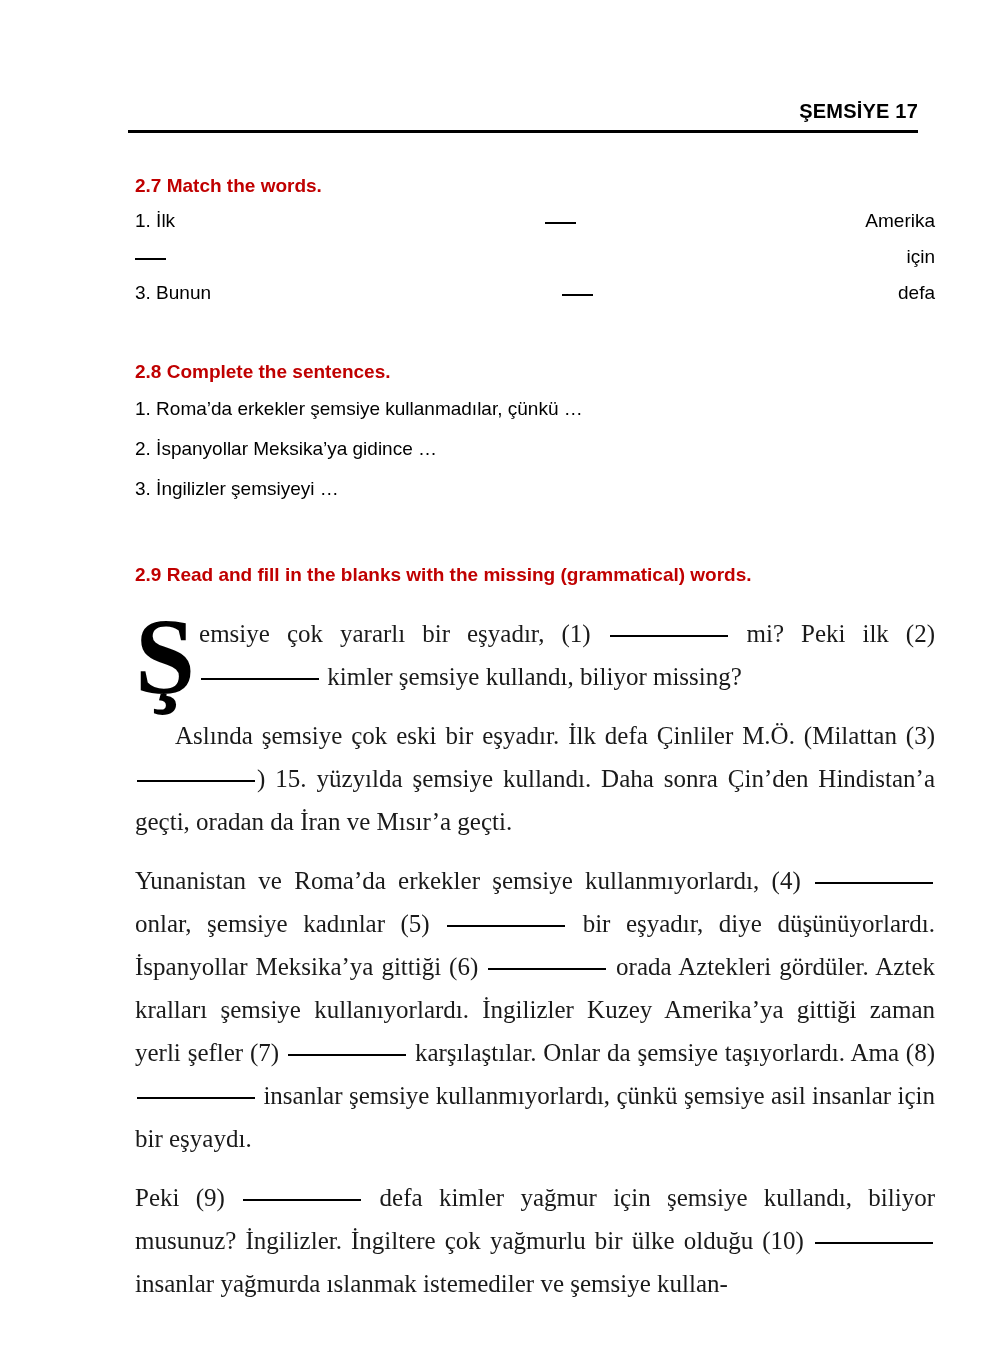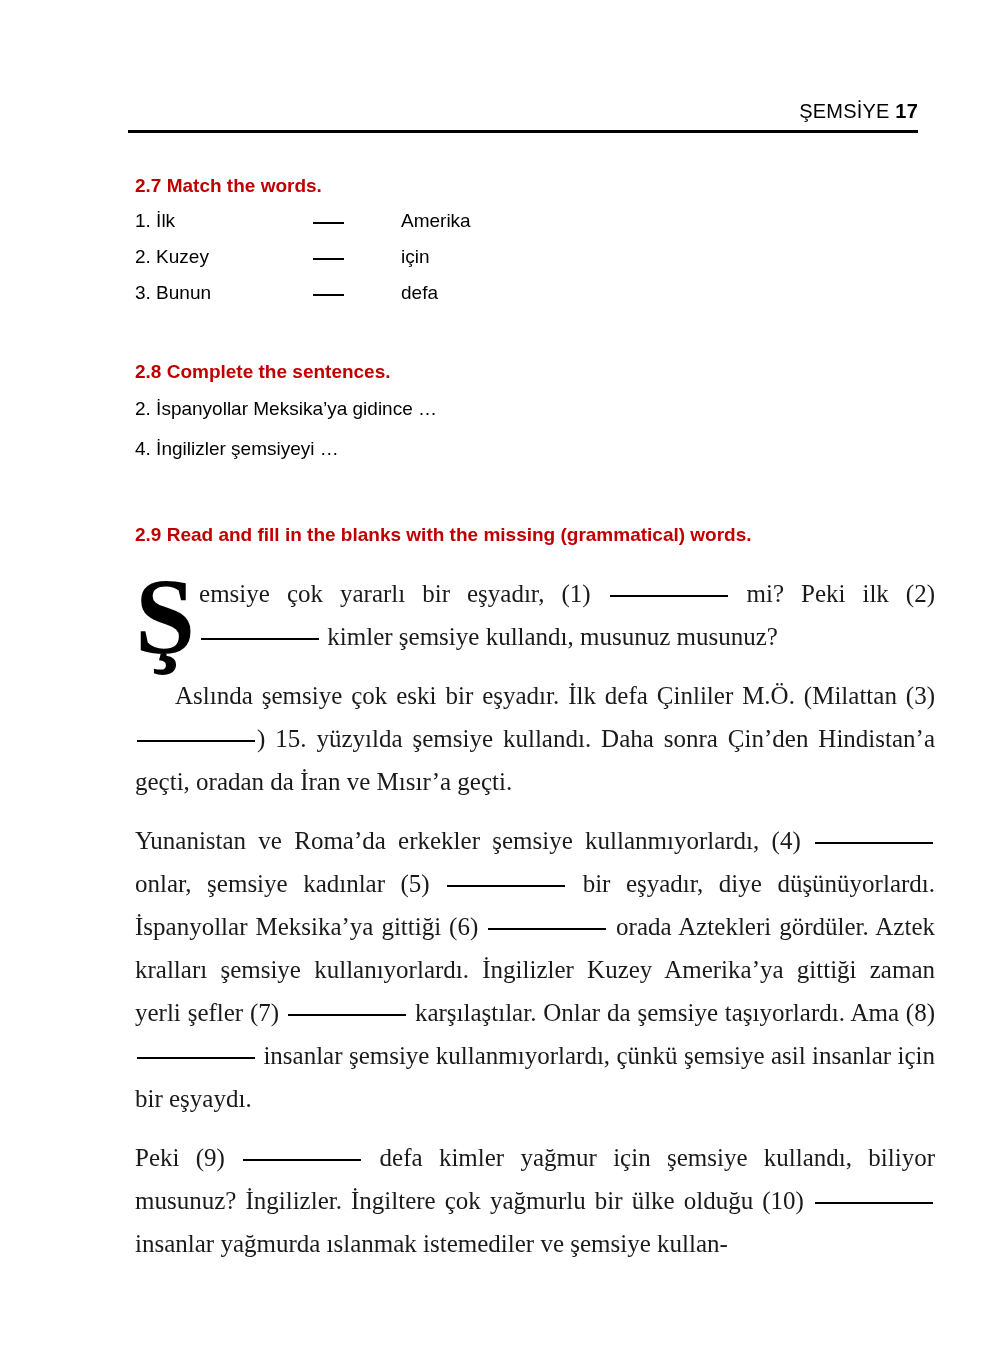--- a/index.html
+++ b/index.html
@@ -26,21 +26,21 @@
   }
   .page-header .header-line {
     text-align: right;
     font-family: "Liberation Sans", sans-serif;
     font-size: 20px;
     letter-spacing: 0.2px;
     line-height: 26px;
     white-space: nowrap;
   }
   .page-header .header-title {
-    font-weight: normal;
+    font-weight: bold;
     margin-top: 39px;
   }
   .page-header .header-pageno {
     font-weight: bold;
     text-align: center;
   }
   .header-rule {
     position: absolute;
     left: 128px;
     top: 130px;
@@ -73,20 +73,21 @@
     white-space: nowrap;
   }
 
   
   .match-row {
     display: flex;
     align-items: baseline;
     font-size: 19px;
     line-height: 36px;
     font-family: "Liberation Sans", sans-serif;
+    justify-content: space-between;
   }
   .match-left {
     width: 178px;
     flex: 0 0 178px;
   }
   .match-blank {
     display: inline-block;
     width: 31px;
     border-bottom: 2px solid #000;
     margin-right: 9px;
@@ -154,42 +155,42 @@
   <div class="content">
 
     <div class="sec-2-7">
       <div class="ex-heading">2.7 Match the words.</div>
       <div class="match-row">
         <span class="match-left">1. İlk</span>
         <span class="match-blank"></span>
         <span class="match-right">Amerika</span>
       </div>
       <div class="match-row">
-        <span class="match-left">2. Kuzey</span>
         <span class="match-blank"></span>
         <span class="match-right">için</span>
       </div>
       <div class="match-row">
         <span class="match-left">3. Bunun</span>
         <span class="match-blank"></span>
         <span class="match-right">defa</span>
       </div>
     </div>
 
     <div class="sec-2-8">
       <div class="ex-heading">2.8 Complete the sentences.</div>
+      <div class="ex-line">1. Roma’da erkekler şemsiye kullanmadılar, çünkü …</div>
       <div class="ex-line">2. İspanyollar Meksika’ya gidince …</div>
-      <div class="ex-line">4. İngilizler şemsiyeyi …</div>
+      <div class="ex-line">3. İngilizler şemsiyeyi …</div>
     </div>
 
     <div class="sec-2-9">
       <div class="ex-heading">2.9 Read and fill in the blanks with the missing (grammatical) words.</div>
 
       <div class="passage" id="passage">
-          <p><span class="dropcap">Ş</span><span>emsiye çok yararlı bir eşyadır, (1) </span><span class="fill-blank"></span><span> mi? Peki ilk (2) </span><span class="fill-blank"></span><span> kimler şemsiye kullandı, musunuz musunuz?</span></p>
+          <p><span class="dropcap">Ş</span><span>emsiye çok yararlı bir eşyadır, (1) </span><span class="fill-blank"></span><span> mi? Peki ilk (2) </span><span class="fill-blank"></span><span> kimler şemsiye kullandı, biliyor missing?</span></p>
           <p class="indent"><span>Aslında şemsiye çok eski bir eşyadır. İlk defa Çinliler M.Ö. (Milattan (3) </span><span class="fill-blank"></span><span>) 15. yüzyılda şemsiye kullandı. Daha sonra Çin’den Hindistan’a geçti, oradan da İran ve Mısır’a geçti.</span></p>
           <p><span>Yunanistan ve Roma’da erkekler şemsiye kullanmıyorlardı, (4) </span><span class="fill-blank"></span><span> onlar, şemsiye kadınlar (5) </span><span class="fill-blank"></span><span> bir eşyadır, diye düşünüyorlardı. İspanyollar Meksika’ya gittiği (6) </span><span class="fill-blank"></span><span> orada Aztekleri gördüler. Aztek kralları şemsiye kullanıyorlardı. İngilizler Kuzey Amerika’ya gittiği zaman yerli şefler (7) </span><span class="fill-blank"></span><span> karşılaştılar. Onlar da şemsiye taşıyorlardı. Ama (8) </span><span class="fill-blank"></span><span> insanlar şemsiye kullanmıyorlardı, çünkü şemsiye asil insanlar için bir eşyaydı.</span></p>
           <p><span>Peki (9) </span><span class="fill-blank"></span><span> defa kimler yağmur için şemsiye kullandı, biliyor musunuz? İngilizler. İngiltere çok yağmurlu bir ülke olduğu (10) </span><span class="fill-blank"></span><span> insanlar yağmurda ıslanmak istemediler ve şemsiye kullan-</span></p>
         </div>
     </div>
 
   </div>
 </div>
 
 </body></html>

